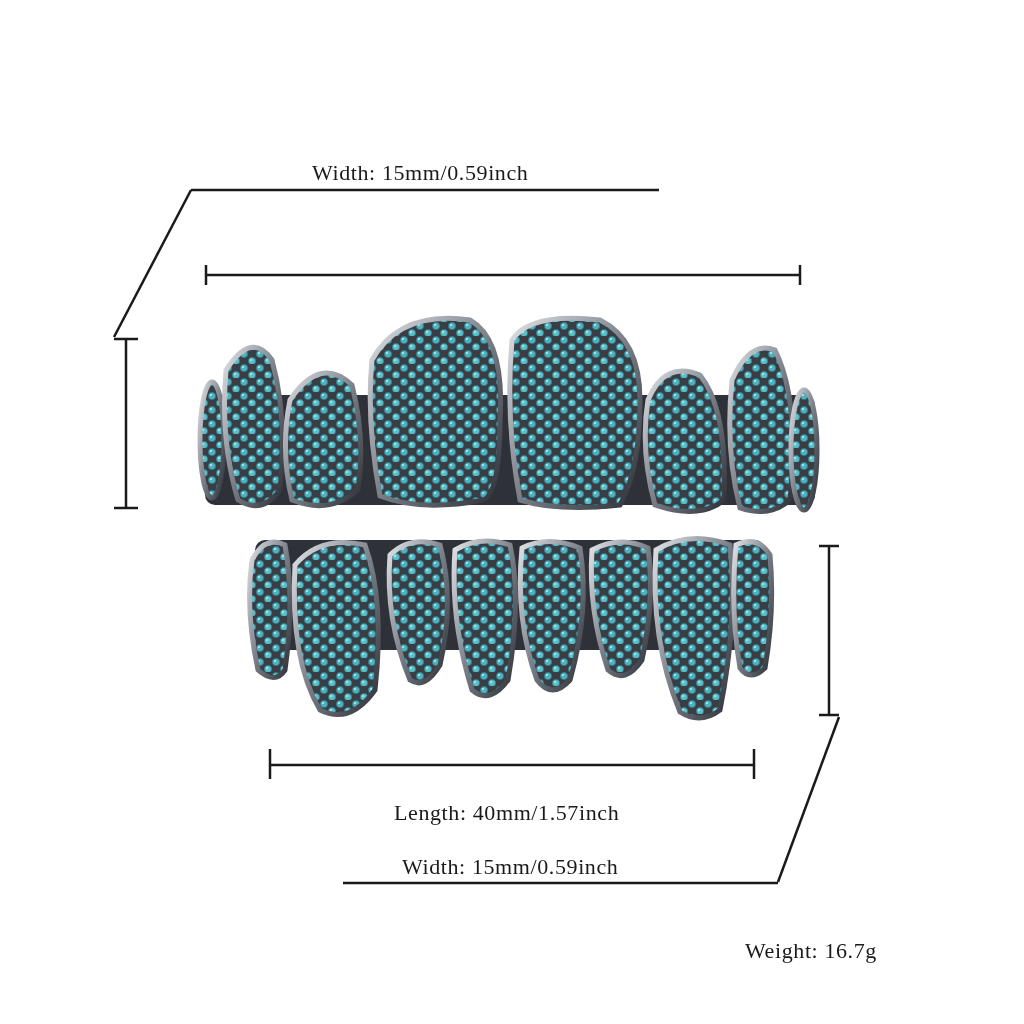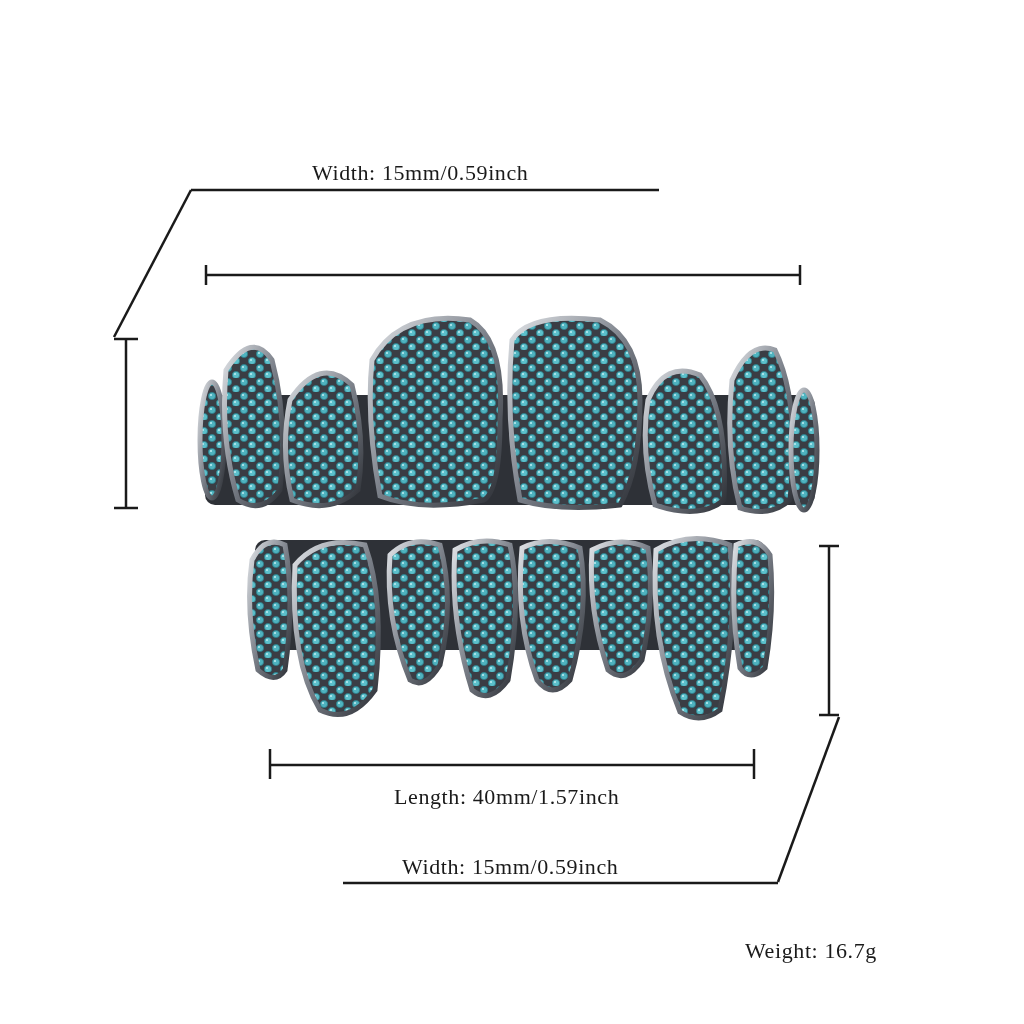--- a/index.html
+++ b/index.html
@@ -80,16 +80,16 @@
     </g>
 
     <g stroke="#1a1a1a" stroke-width="2.5" fill="none">
       <line x1="270" y1="765" x2="754" y2="765"></line>
       <line x1="270" y1="749" x2="270" y2="779"></line>
       <line x1="754" y1="749" x2="754" y2="779"></line>
     </g>
   </svg>
 
   <div class="label" style="left:312px; top:160px;">Width: 15mm/0.59inch</div>
-  <div class="label" style="left:394px; top:784px;text-align:right;">Length: 40mm/1.57inch</div>
+  <div class="label" style="left:394px; top:800px;text-align:right;">Length: 40mm/1.57inch</div>
   <div class="label" style="left:402px; top:854px;">Width: 15mm/0.59inch</div>
   <div class="label" style="left:745px; top:938px;">Weight: 16.7g</div>
 </div>
 
 </body></html>

